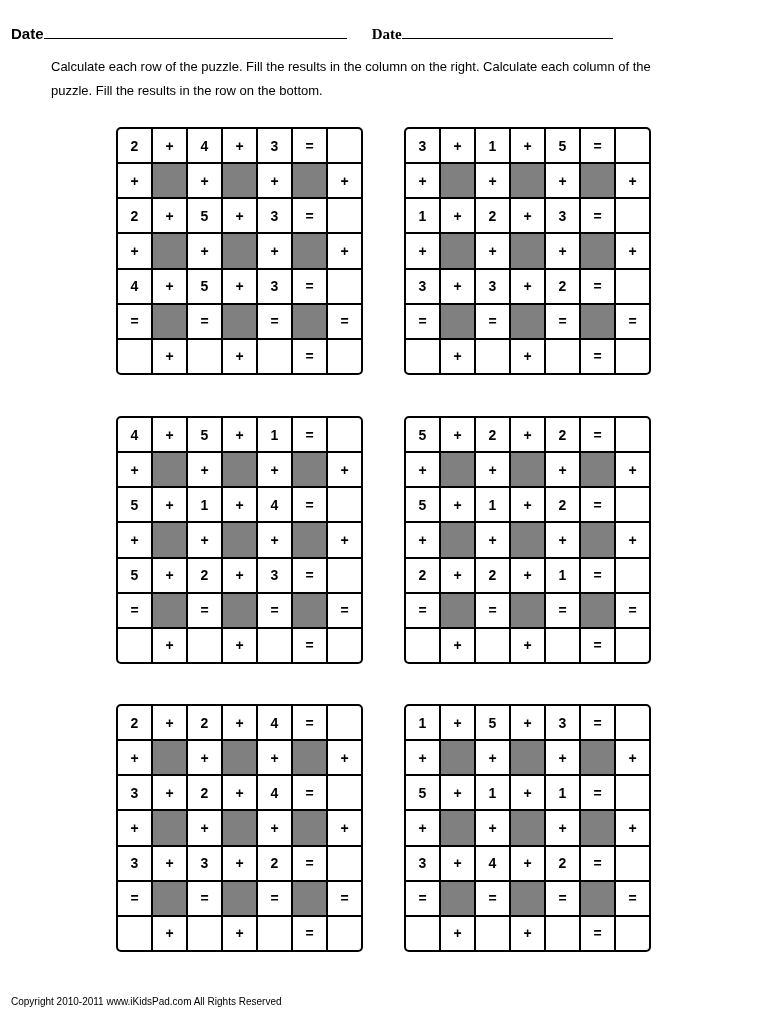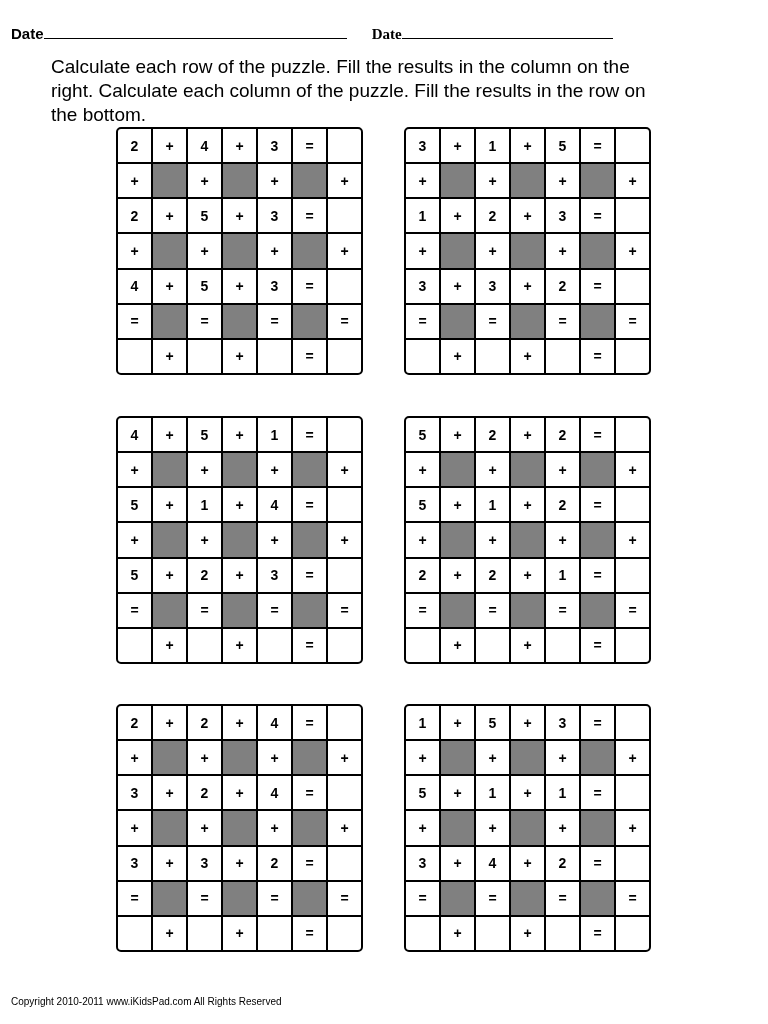--- a/index.html
+++ b/index.html
@@ -1,19 +1,19 @@
 <!DOCTYPE html>
 <html><head>
 <meta charset="utf-8">
 <style>
   html, body { margin:0; padding:0; background:#ffffff; }
   body { width:768px; height:1024px; position:relative; overflow:hidden; font-family:"Liberation Sans", sans-serif; color:#000; }
   .header { position:absolute; left:11px; top:25px; font-size:15px; font-weight:bold; white-space:nowrap; }
   .header .line { display:inline-block; border-bottom:1px solid #000; height:13px; vertical-align:baseline; }
-  .instructions { position:absolute; left:51px; top:55px; width:620px; font-size:19px; line-height:24px; }
+  .instructions { position:absolute; left:51px; top:55px; width:620px; font-size:13px; line-height:24px; }
   .grid { position:absolute; width:247px; height:248px; border:2px solid #000; border-radius:5px; box-sizing:border-box; display:grid; grid-template-columns:repeat(7, 1fr); grid-template-rows:repeat(7, 1fr); overflow:hidden; background:#000; gap:2px; }
   .cell { background:#fff; display:flex; align-items:center; justify-content:center; font-size:14px; font-weight:bold; }
   .cell.shade { background:#808080; }
   .footer { position:absolute; left:11px; top:996px; font-size:10px; }
 </style>
 </head>
 <body>
 
 <div class="header">
   <span>Date</span><span class="line" style="width:303px;"></span>

